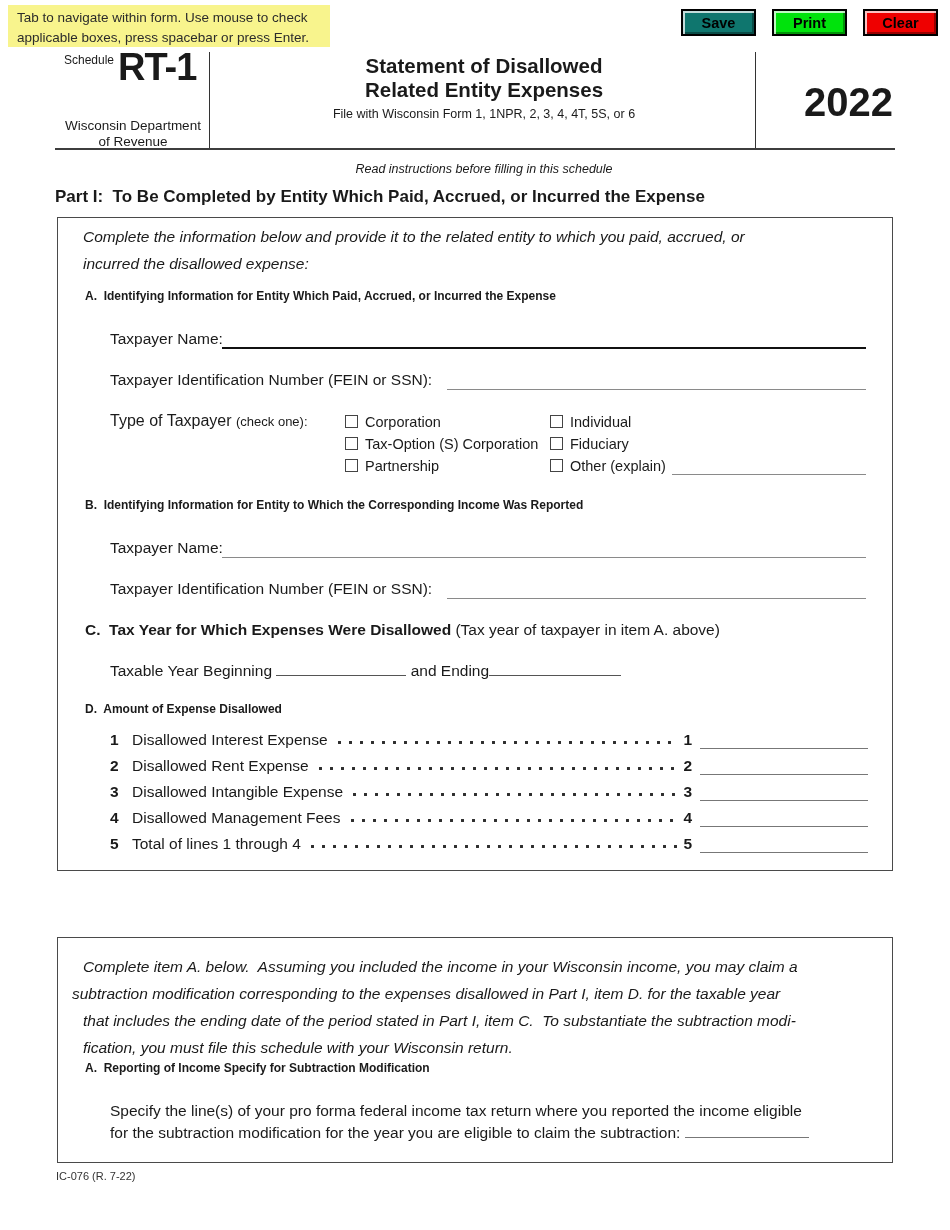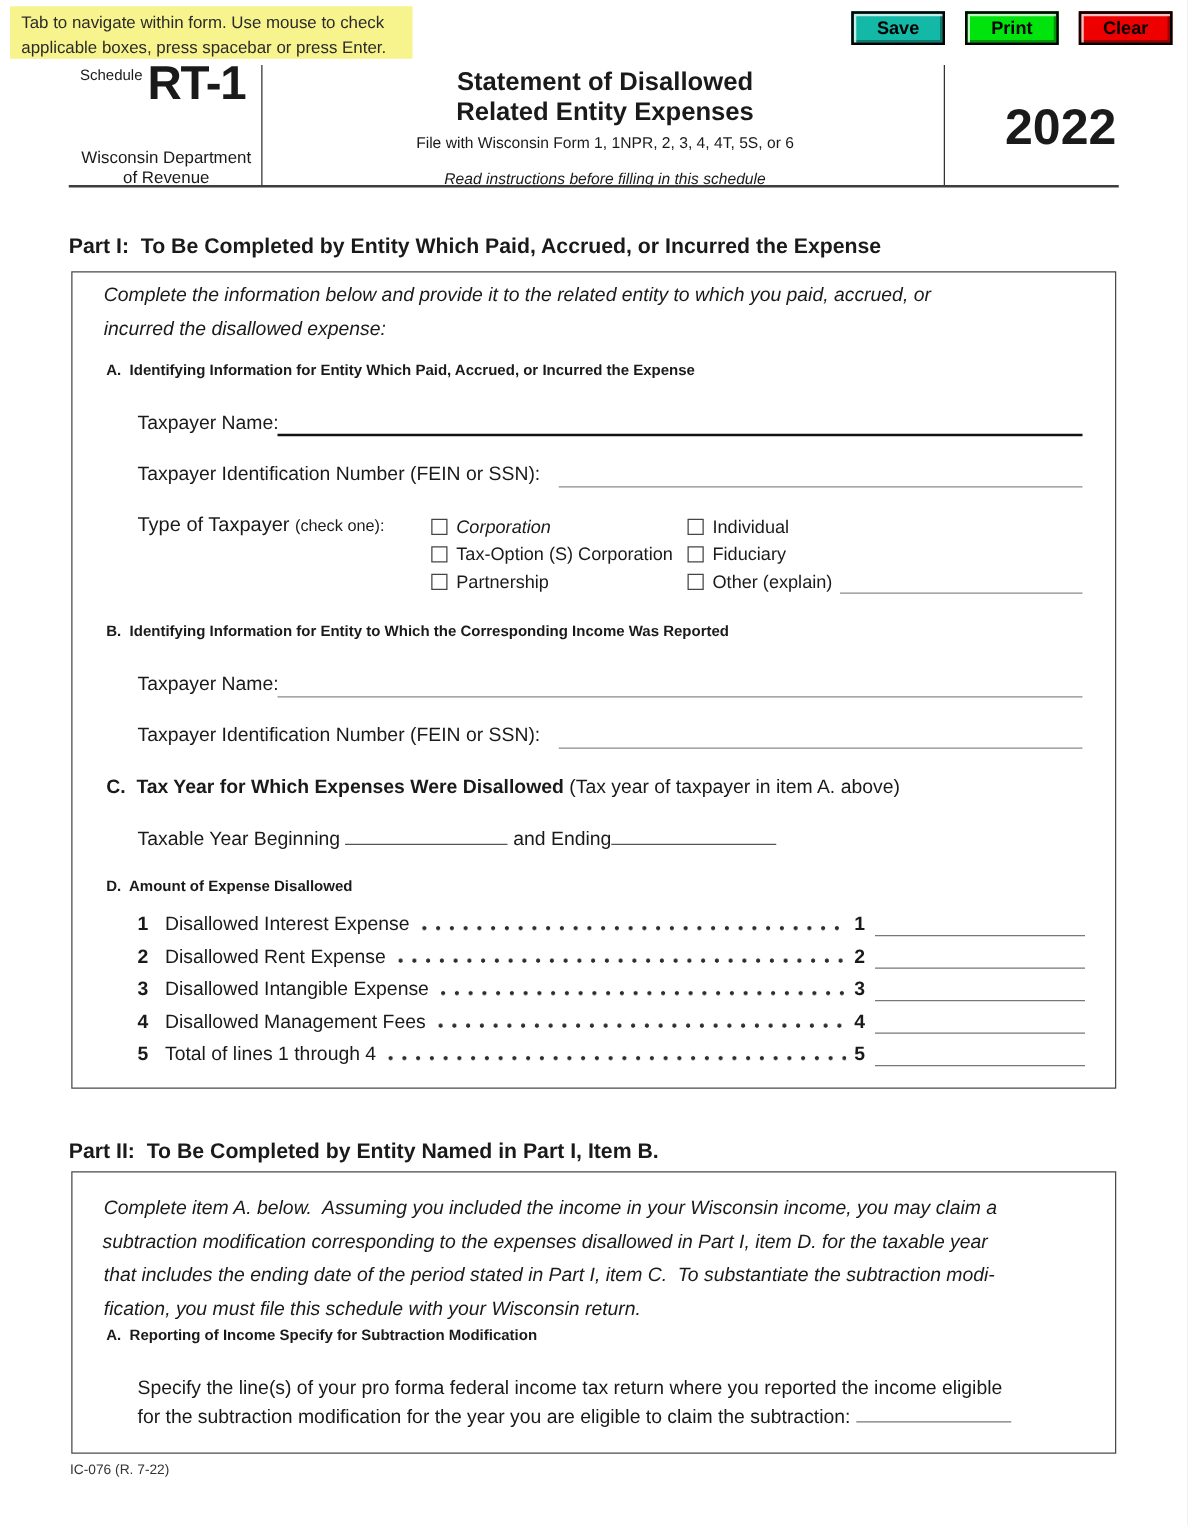--- a/index.html
+++ b/index.html
@@ -5,21 +5,21 @@
   * { margin:0; padding:0; box-sizing:border-box; }
   html,body { background:#e8e8e8; }
   .page {
     position:relative; width:950px; height:1230px; background:#ffffff;
     font-family:"Liberation Sans","DejaVu Sans",sans-serif; color:#1a1a1a;
     margin:0 auto; overflow:hidden;
   }
   .abs { position:absolute; }
   .pre { white-space:pre-wrap; }
   .b { font-weight:bold; }
-  .i { font-style:italic; }
+  .i { font-style:italic;margin-top:26px; }
 
   
   .notice {
     left:8px; top:5px; width:322px; height:42px;
     font-size:13.5px; line-height:1.45; color:#2b2b2b; padding:3px 9px;
   }
   .btn {
     position:absolute; top:9px; width:75px; height:27px;
     border:2px solid #000; font-family:inherit; font-weight:bold; font-size:14.5px;
     color:#000; cursor:pointer;
@@ -79,21 +79,21 @@
 </style>
 </head>
 <body>
 
 <div class="page">
 
   <div class="abs notice" style="background: rgb(248, 244, 141);">
     <div>Tab to navigate within form. Use mouse to check</div>
     <div>applicable boxes, press spacebar or press Enter.</div>
   </div>
-  <button class="btn btn-save" style="background: #14b8a6;">Save</button>
+  <button class="btn btn-save" style="background: #0f766e;">Save</button>
   <button class="btn btn-print" style="background: rgb(0, 227, 12);">Print</button>
   <button class="btn btn-clear" style="background: rgb(239, 0, 0);">Clear</button>
 
   <div class="abs schedule-word">Schedule</div>
   <div class="abs schedule-code">RT-1</div>
   <div class="abs vdiv vdiv1"></div>
   <div class="abs agency">
     <div>Wisconsin Department</div>
     <div>of Revenue</div>
   </div>
@@ -116,21 +116,21 @@
   <div class="abs body-text" style="left:110px; top:330px;">Taxpayer Name:</div>
   <div class="abs fline-black" style="left:222px; top:347px; width:644px;"></div>
 
   <div class="abs body-text" style="left:110px; top:371px;">Taxpayer Identification Number (FEIN or SSN):</div>
   <div class="abs fline" style="left:447px; top:389px; width:419px;"></div>
 
   <div class="abs" style="left:110px; top:412px;">
     <span class="type-main">Type of Taxpayer </span><span class="type-note">(check one):</span>
   </div>
 
-  <div class="abs cbrow" style="left:345px; top:414px;font-style:italic;">
+  <div class="abs cbrow" style="left:345px; top:414px;">
     <span class="cb"></span>
     <span class="cblabel">Corporation</span>
   </div>
   <div class="abs cbrow" style="left:345px; top:436px;">
     <span class="cb"></span>
     <span class="cblabel">Tax-Option (S) Corporation</span>
   </div>
   <div class="abs cbrow" style="left:345px; top:458px;">
     <span class="cb"></span>
     <span class="cblabel">Partnership</span>
@@ -196,25 +196,24 @@
       <span class="amt-line"></span>
   </div>
   <div class="abs drow" style="left:110px; top:831px;">
     <span class="lnum">5</span>
       <span class="dlabel">Total of lines 1 through 4</span>
       <span class="dots"></span>
       <span class="rnum">5</span>
       <span class="amt-line"></span>
   </div>
 
-  <div class="abs part-heading pre" style="left:55px; top:911px;">Part II:  To Be Completed by Entity Named in Part I, Item B.</div>
   <div class="abs box p2-box"></div>
 
   <div class="abs intro pre" style="left:83px; top:958px;">Complete item A. below.  Assuming you included the income in your Wisconsin income, you may claim a</div>
-  <div class="abs intro pre" style="left:82px; top:985px;">subtraction modification corresponding to the expenses disallowed in Part I, item D. for the taxable year</div>
+  <div class="abs intro pre" style="left:72px; top:985px;">subtraction modification corresponding to the expenses disallowed in Part I, item D. for the taxable year</div>
   <div class="abs intro pre" style="left:83px; top:1012px;">that includes the ending date of the period stated in Part I, item C.  To substantiate the subtraction modi-</div>
   <div class="abs intro pre" style="left:83px; top:1039px;">fication, you must file this schedule with your Wisconsin return.</div>
 
   <div class="abs sec-heading pre" style="left:85px; top:1061px;">A.  Reporting of Income Specify for Subtraction Modification</div>
 
   <div class="abs body-text" style="left:110px; top:1102px;">Specify the line(s) of your pro forma federal income tax return where you reported the income eligible</div>
   <div class="abs body-text" style="left:110px; top:1124px;">
     <span>for the subtraction modification for the year you are eligible to claim the subtraction:</span>
     <span class="inline-line" style="width:124px; border-bottom-color:#777;"></span>
   </div>

